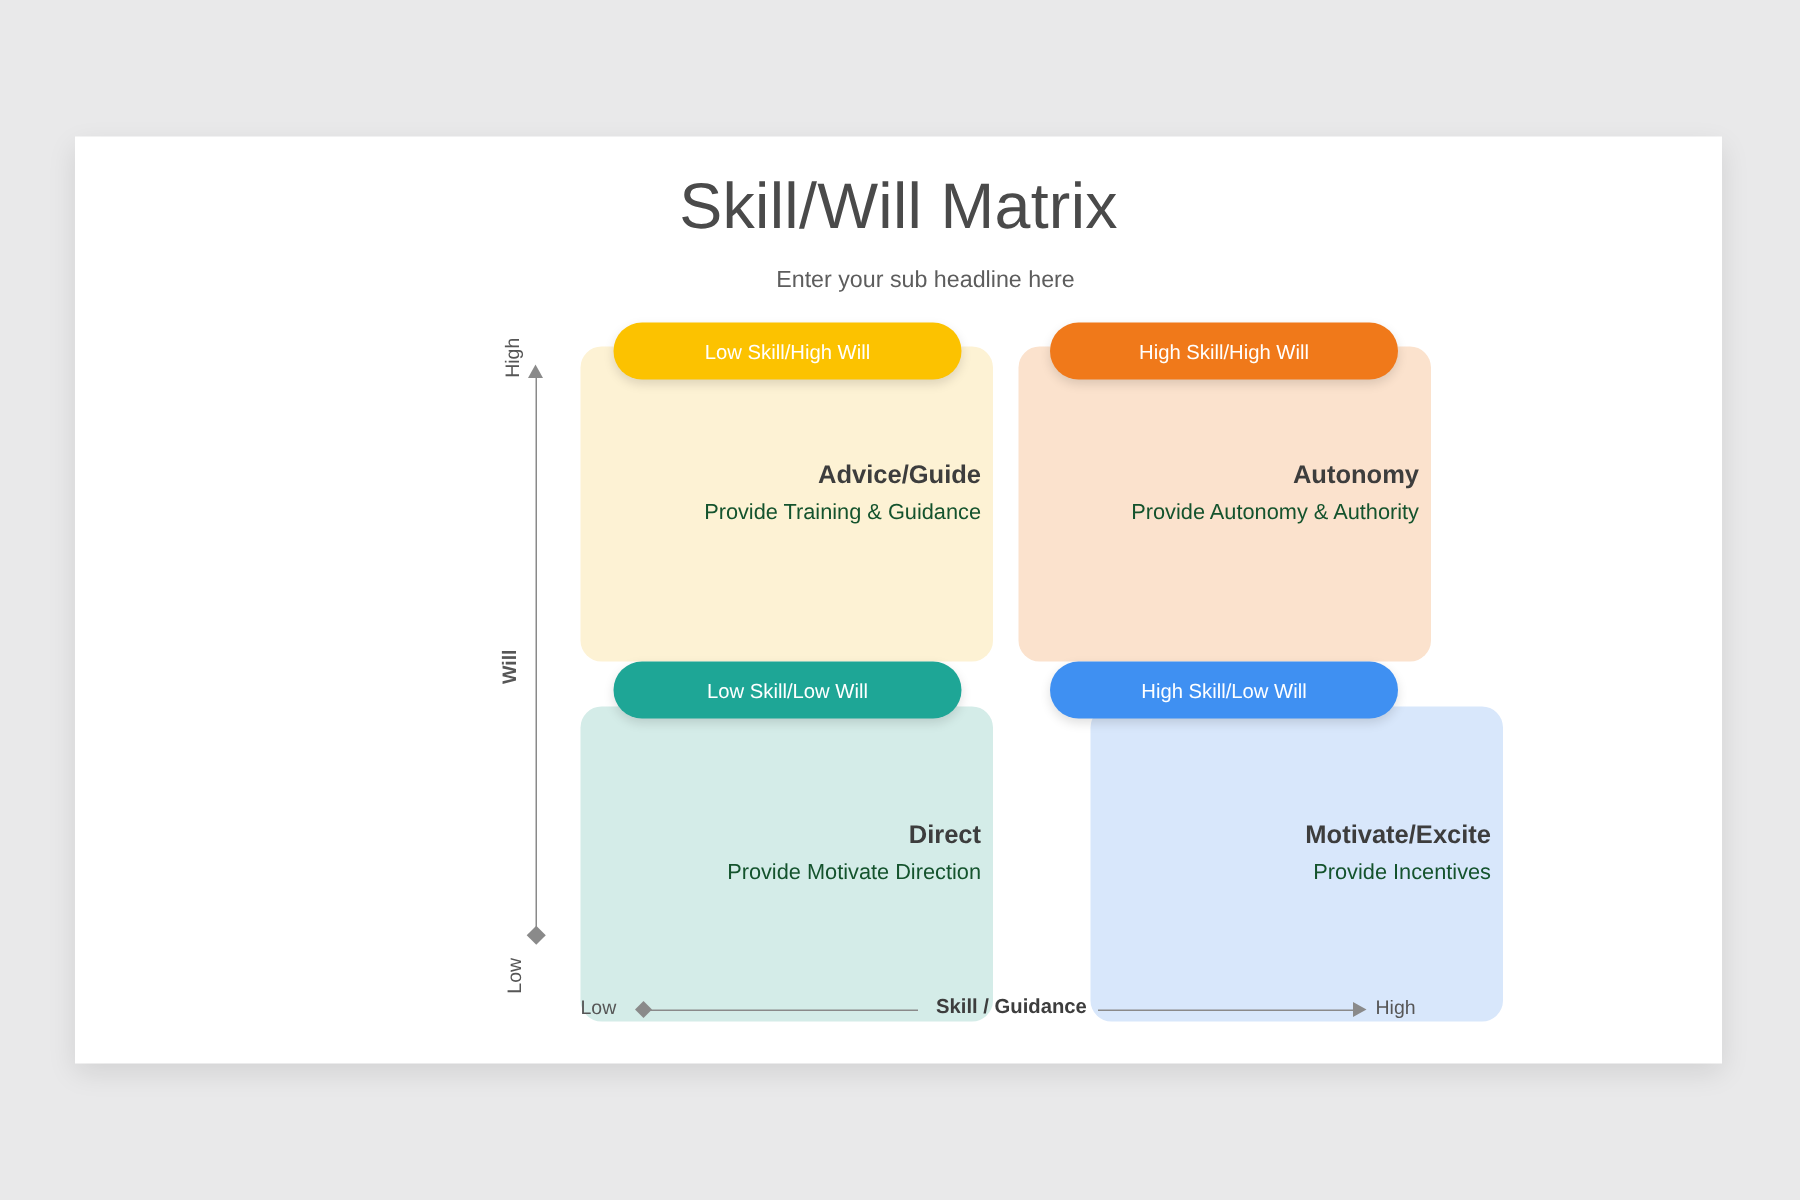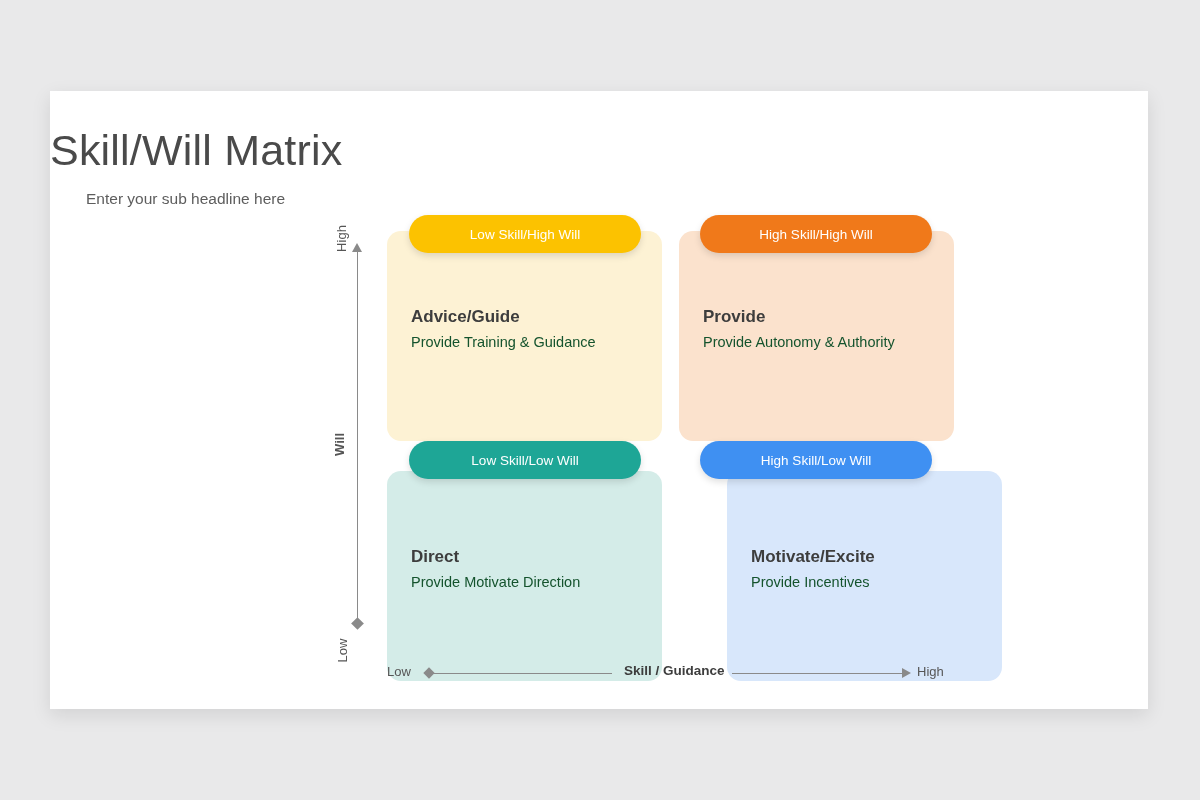--- a/index.html
+++ b/index.html
@@ -22,23 +22,23 @@
     width: 1098px;
     height: 618px;
     background: #ffffff;
     box-shadow: 0 6px 18px rgba(0,0,0,0.10);
   }
 
   
   .heading-block {
     position: absolute;
     left: 0;
-    top: 36px;
+    top: 24px;
     width: 100%;
-    text-align: left;
+    text-align: center;
   }
   .title {
     font-size: 43px;
     font-weight: 400;
     color: #4a4a4a;
     letter-spacing: 0.2px;
     line-height: 1.1;
     margin: 0;
   }
   .subtitle {
@@ -125,22 +125,22 @@
   .quad.tl { left: 0px;   top: 16px;  background: #fdf2d4; }
   .quad.tr { left: 292px; top: 16px;  background: #fbe2cd; }
   .quad.bl { left: 0px;   top: 256px; background: #d4ece8; }
   .quad.br { left: 304px; top: 256px; background: #d8e7fb; margin-left: 36px; }
 
   .quad-body {
     position: absolute;
     left: 0;
     right: 0;
     top: 76px;
-    text-align: left;
-    padding: 0 24px;
+    text-align: right;
+    padding: 0 8px;
     box-sizing: border-box;
   }
   .quad-title {
     font-size: 17px;
     font-weight: bold;
     color: #3d3d3d;
     margin: 0 0 7px 0;
   }
   .quad-desc {
     font-size: 14.5px;
@@ -252,21 +252,21 @@
 
       <div class="quad tl">
         <div class="quad-body">
           <p class="quad-title">Advice/Guide</p>
           <p class="quad-desc">Provide Training &amp; Guidance</p>
         </div>
       </div>
 
       <div class="quad tr">
         <div class="quad-body">
-          <p class="quad-title">Provide</p>
+          <p class="quad-title">Autonomy</p>
           <p class="quad-desc">Provide Autonomy &amp; Authority</p>
         </div>
       </div>
 
       <div class="quad bl">
         <div class="quad-body">
           <p class="quad-title">Direct</p>
           <p class="quad-desc">Provide Motivate Direction</p>
         </div>
       </div>

